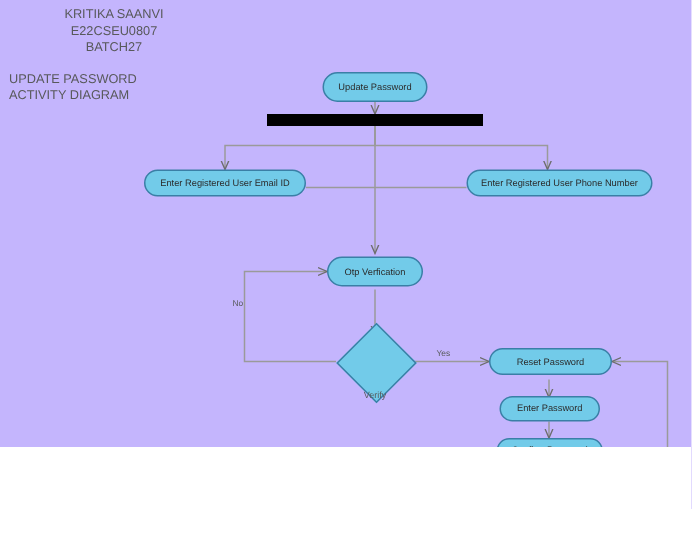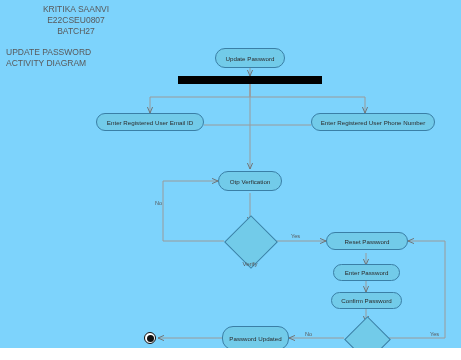--- a/index.html
+++ b/index.html
@@ -3,22 +3,22 @@
 <meta charset="utf-8">
 <style>
   html, body {
     margin: 0;
     padding: 0;
     background: #ffffff;
   }
   #canvas {
     position: relative;
     width: 461px;
-    height: 348px;
-    background: #7dd3fc;
+    height: 298px;
+    background: #c4b5fd;
     font-family: "Liberation Sans", sans-serif;
     overflow: hidden;
   }
   #edges {
     position: absolute;
     left: 0;
     top: 0;
     width: 461px;
     height: 360px;
   }

